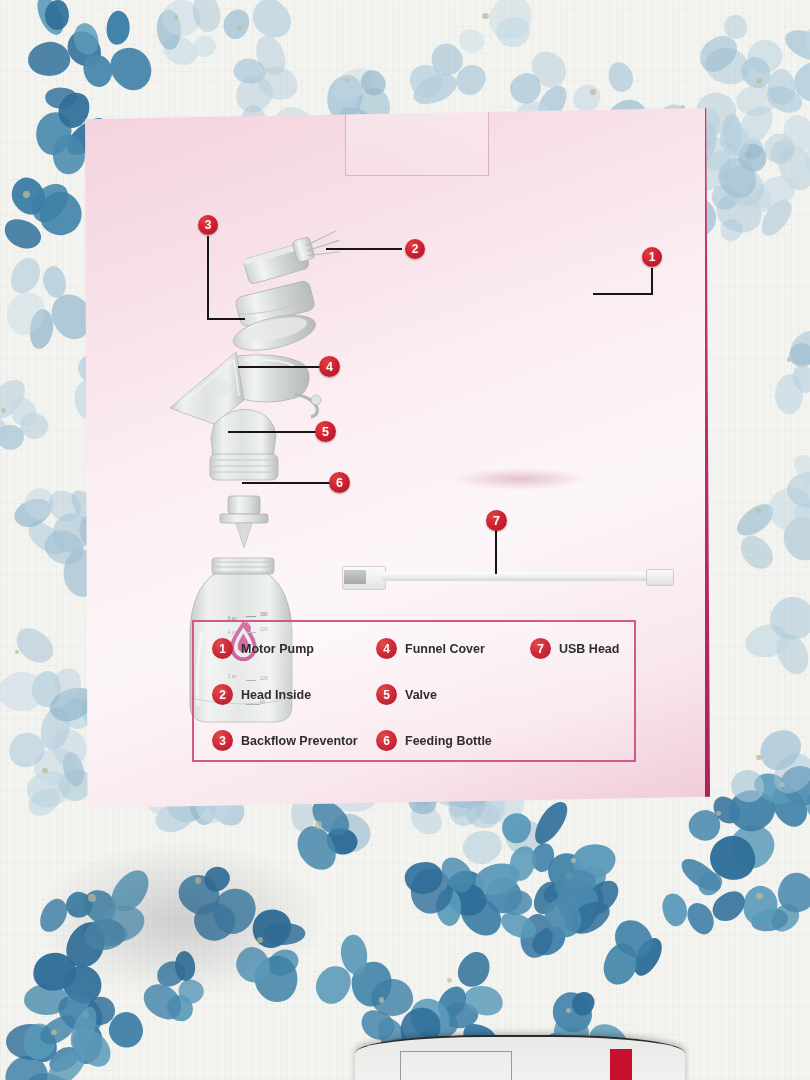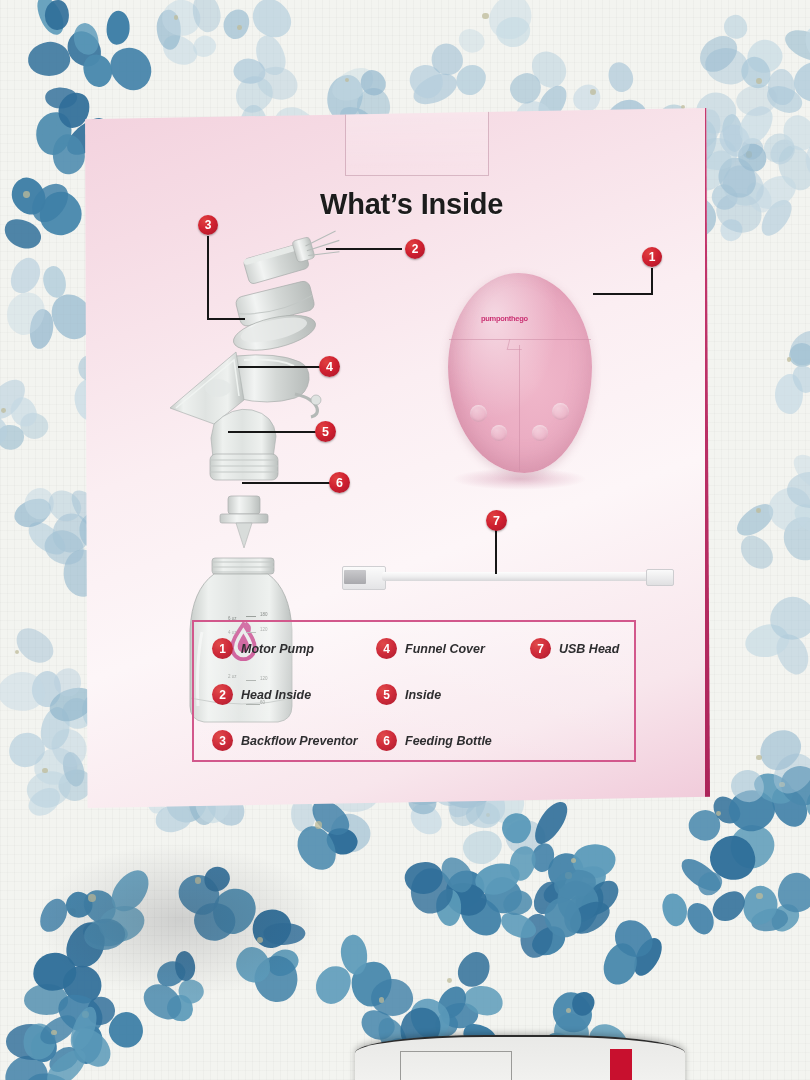--- a/index.html
+++ b/index.html
@@ -37,21 +37,21 @@
   .leader{position:absolute;background:#161616;}
 
   
   .legend{position:absolute;border:2px solid #d2588c;
           background:linear-gradient(180deg,rgba(255,255,255,.34),rgba(255,255,255,.10));}
   .legend-item{position:absolute;display:flex;align-items:center;gap:8px;}
   .legend-badge{width:21px;height:21px;border-radius:50%;flex:0 0 auto;
         display:flex;align-items:center;justify-content:center;color:#fff;
         font-size:12px;font-weight:bold;
         background:radial-gradient(circle at 34% 28%,#e04a4a 0%,#cf2b3a 48%,#ab1b2e 100%);}
-  .legend-label{font-size:12.5px;font-weight:bold;color:#2e2e30;white-space:nowrap;font-style:italic;}
+  .legend-label{font-size:12.5px;font-weight:bold;color:#2e2e30;white-space:nowrap;}
 
   
   .pump{position:absolute;border-radius:49% 51% 47% 53% / 47% 47% 53% 53%;
      background:
        radial-gradient(ellipse at 32% 22%, rgba(255,255,255,.55) 0%, rgba(255,255,255,0) 46%),
        radial-gradient(ellipse at 60% 55%, #f0b7ca 0%, #e9a9c0 55%, #dd93ae 100%);
      box-shadow:inset 0 -10px 22px rgba(160,80,110,.22), 0 3px 10px rgba(150,90,115,.22);}
   .pump-seam{position:absolute;background:rgba(205,140,165,.55);}
   .pump-btn{position:absolute;border-radius:50%;
      background:radial-gradient(circle at 36% 32%, rgba(255,255,255,.38), rgba(226,168,190,.30));
@@ -678,21 +678,20 @@
   </div>
 
   <div class="box" style="left:80px;top:108px;width:630px;height:700px;
        clip-path:polygon(0.8% 1.6%, 99.4% 0%, 100% 98.4%, 1.2% 100%);">
 
     <div style="position:absolute;right:0;top:0;width:5px;height:100%;
          background:linear-gradient(180deg,#c42f68,#a81a52);opacity:.95;"></div>
 
     <div class="flap" style="left:265px;top:-2px;width:142px;height:68px;"></div>
 
-    <div class="title" style="left:240px;top:80px;font-size:29px;">What’s Inside</div>
 
     <svg style="position:absolute;left:60px;top:120px;width:230px;height:510px;overflow:visible;" viewBox="0 0 230 510">
       <defs>
         <linearGradient id="gl" x1="0" y1="0" x2="1" y2="0">
           <stop offset="0%" stop-color="#cfd3d1"></stop>
           <stop offset="25%" stop-color="#f2f4f3"></stop>
           <stop offset="55%" stop-color="#d4d8d6"></stop>
           <stop offset="100%" stop-color="#b6bbb9"></stop>
         </linearGradient>
         <linearGradient id="gv" x1="0" y1="0" x2="1" y2="0">
@@ -768,32 +767,20 @@
       <div class="bot-mark" style="left:148px;top:508px;">6 oz</div>
       <div class="bot-mark" style="left:148px;top:522px;">4 oz</div>
       <div class="bot-mark" style="left:148px;top:566px;">2 oz</div>
       <div class="bot-tick" style="left:166px;top:508px;width:10px;"></div>
       <div class="bot-tick" style="left:166px;top:524px;width:10px;"></div>
       <div class="bot-tick" style="left:166px;top:572px;width:10px;"></div>
       <div class="bot-tick" style="left:166px;top:596px;width:14px;"></div>
     </div>
 
     <div class="pump-shadow" style="left:372px;top:360px;width:135px;height:22px;"></div>
-    <div class="pump" style="left:368px;top:165px;width:144px;height:200px;">
-      <div class="pump-seam" style="left:1px;top:66px;width:142px;height:1.3px;"></div>
-      <div class="pump-seam" style="left:71px;top:72px;width:1.4px;height:126px;"></div>
-      <div class="pump-seam" style="left:60px;top:66px;width:14px;height:10px;
-           background:none;border-left:1.3px solid rgba(205,140,165,.5);
-           border-bottom:1.3px solid rgba(205,140,165,.5);transform:skewX(-14deg);"></div>
-      <div class="pump-logo" style="left:33px;top:41px;font-size:7.5px;">pumponthego</div>
-      <div class="pump-btn" style="left:22px;top:132px;width:17px;height:17px;"></div>
-      <div class="pump-btn" style="left:43px;top:152px;width:16px;height:16px;"></div>
-      <div class="pump-btn" style="left:84px;top:152px;width:16px;height:16px;"></div>
-      <div class="pump-btn" style="left:104px;top:130px;width:17px;height:17px;"></div>
-    </div>
 
     <div>
       <div class="usb-plug" style="left:262px;top:458px;width:42px;height:22px;"></div>
       <div class="usb-metal" style="left:264px;top:462px;width:22px;height:14px;"></div>
       <div class="usb-wire" style="left:302px;top:464px;width:268px;height:9px;"></div>
       <div class="usb-micro" style="left:566px;top:461px;width:26px;height:15px;"></div>
     </div>
 
     <div class="leader" style="left:127px;top:128px;width:1.8px;height:84px;"></div>
     <div class="leader" style="left:127px;top:210px;width:38px;height:1.8px;"></div>
@@ -832,21 +819,21 @@
         <span class="legend-badge">3</span>
         <span class="legend-label">Backflow Preventor</span>
       </div>
 
       <div class="legend-item" style="left:182px;top:16px;">
         <span class="legend-badge">4</span>
         <span class="legend-label">Funnel Cover</span>
       </div>
       <div class="legend-item" style="left:182px;top:62px;">
         <span class="legend-badge">5</span>
-        <span class="legend-label">Inside</span>
+        <span class="legend-label">Valve</span>
       </div>
       <div class="legend-item" style="left:182px;top:108px;">
         <span class="legend-badge">6</span>
         <span class="legend-label">Feeding Bottle</span>
       </div>
 
       <div class="legend-item" style="left:336px;top:16px;">
         <span class="legend-badge">7</span>
         <span class="legend-label">USB Head</span>
       </div>

